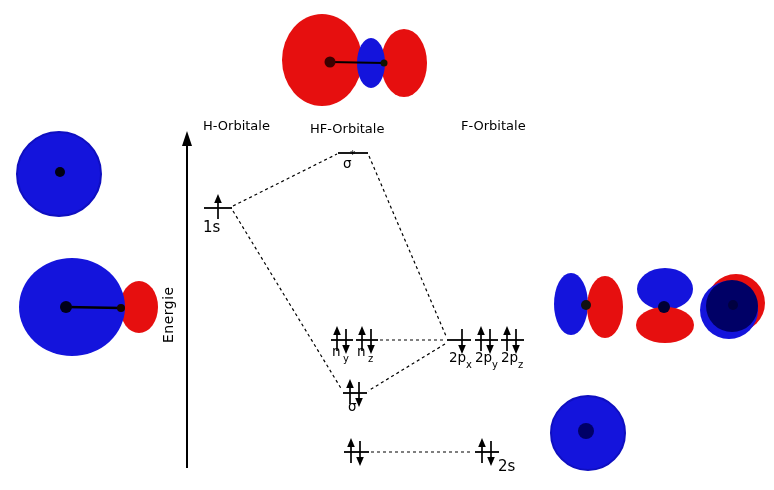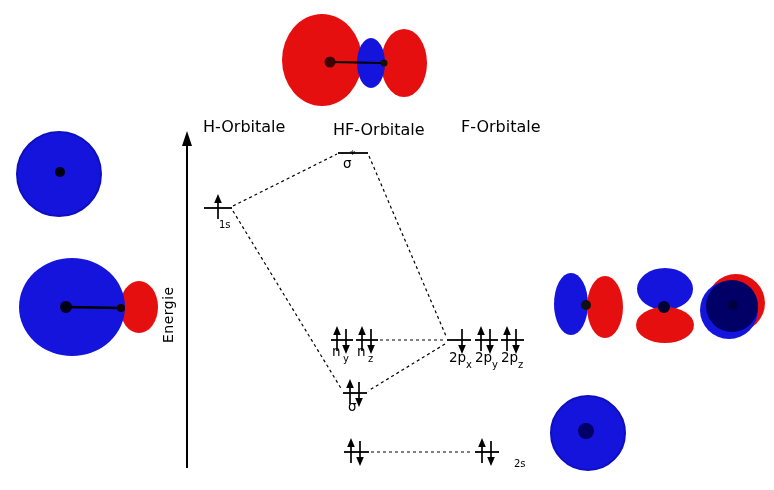--- a/index.html
+++ b/index.html
@@ -3,22 +3,22 @@
 <meta charset="utf-8">
 <style>
   html,body{margin:0;padding:0;background:#ffffff;}
   #stage{
     position:relative;width:774px;height:490px;background:#ffffff;
     font-family:"DejaVu Sans","Liberation Sans",sans-serif;color:#000;
     overflow:hidden;
   }
   #art{position:absolute;left:0;top:0;}
   .lbl{position:absolute;white-space:nowrap;line-height:1;}
-  .col-lbl{font-size:16px;}
-  .lvl-lbl{font-size:10px;margin-left:16px;}
+  .col-lbl{font-size:13px;}
+  .lvl-lbl{font-size:15px;}
   .small-lbl{font-size:13.5px;}
   .sub{font-size:10px;}
   .sup{font-size:11px;}
   .energie{
     position:absolute;left:160px;top:263px;height:80px;
     writing-mode:vertical-rl;transform:rotate(180deg);
     font-size:14px;letter-spacing:0.5px;
   }
 </style>
 </head>
@@ -129,21 +129,21 @@
 
       <use href="#edn" x="462" y="340"></use>
       <use href="#eup" x="481" y="340"></use>
       <use href="#edn" x="490" y="340"></use>
       <use href="#eup" x="507" y="340"></use>
       <use href="#edn" x="516" y="340"></use>
     </g>
   </svg>
 
   <span class="lbl col-lbl" style="left:203px;top:119px">H-Orbitale</span>
-  <span class="lbl col-lbl" style="left:333px;top:122px">HF-Orbitale</span>
+  <span class="lbl col-lbl" style="left:310px;top:122px">HF-Orbitale</span>
   <span class="lbl col-lbl" style="left:461px;top:119px">F-Orbitale</span>
 
   <span class="energie">Energie</span>
 
   <span class="lbl lvl-lbl" style="left:203px;top:220px">1s</span>
 
   <span class="lbl small-lbl" style="left:343px;top:157px">σ</span>
   <span class="lbl sup" style="left:350px;top:149px">*</span>
 
   <span class="lbl small-lbl" style="left:332px;top:345px">n</span>

